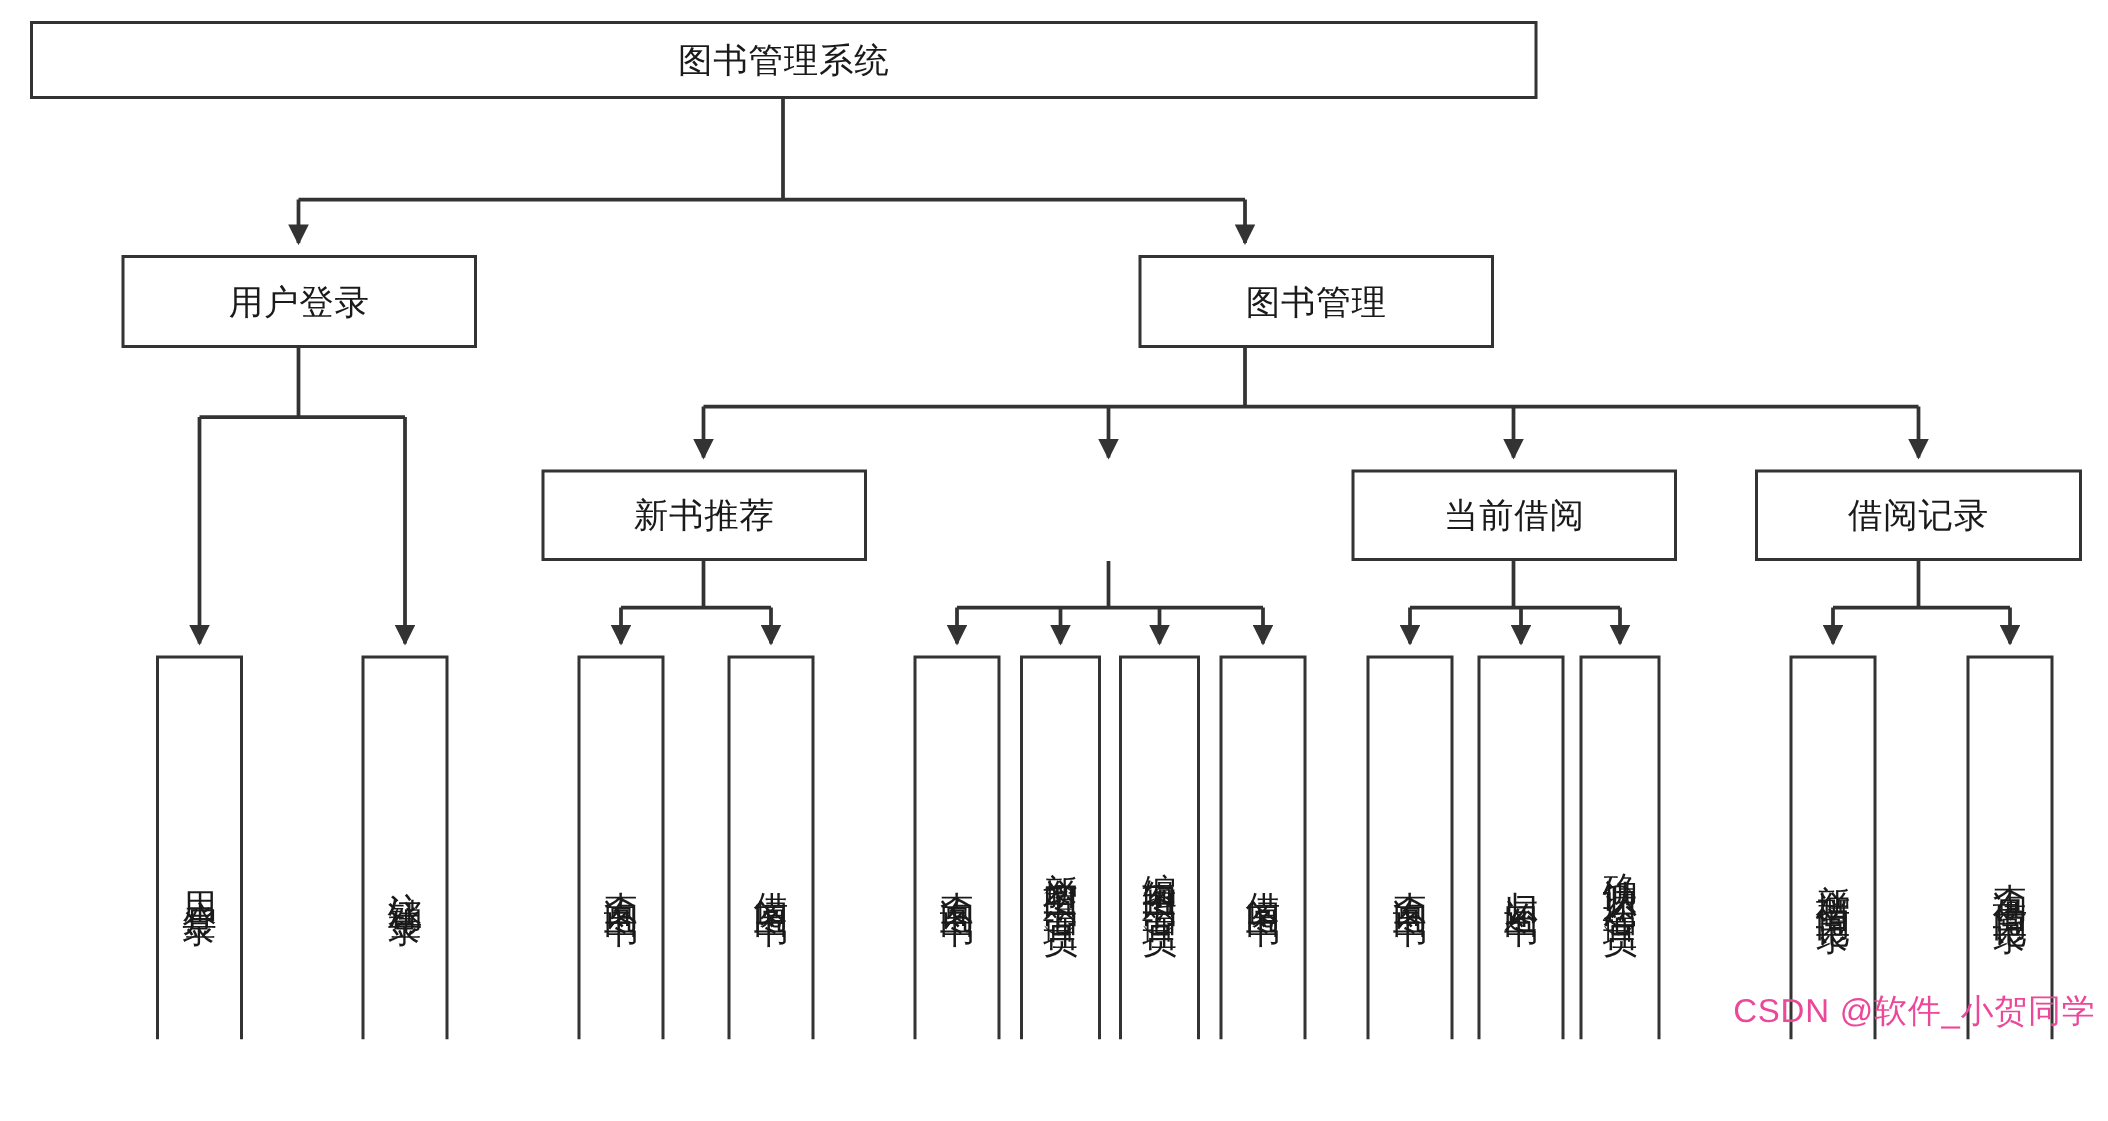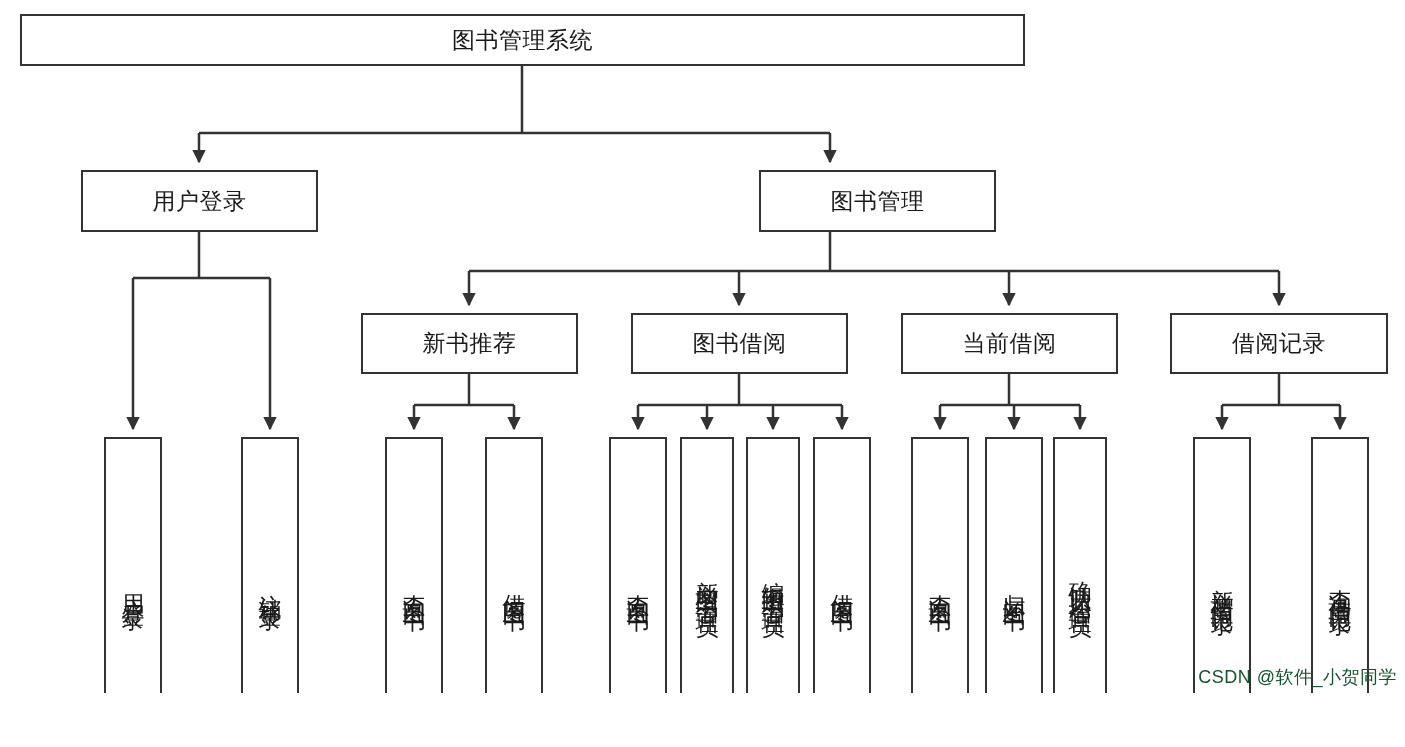--- a/index.html
+++ b/index.html
@@ -52,22 +52,22 @@
     white-space: nowrap;
     text-align: center;
   }
   .node .label {
     display: block;
   }
   #watermark {
     position: absolute;
     right: 8px;
     bottom: 4px;
-    font-size: 18px;
-    color: #14532d;
+    font-size: 22px;
+    color: #ec4899;
     z-index: 5;
     white-space: nowrap;
     letter-spacing: 0.5px;
   }
 </style>
 </head>
 <body>
 
 <div id="canvas">
 
@@ -128,23 +128,20 @@
   <div class="node horiz" style="left: 81px; top: 170px; width: 237px; height: 62px;">
     <span class="label">用户登录</span>
   </div>
   <div class="node horiz" style="left: 711px; top: 170px; width: 237px; height: 62px; margin-left: 48px;">
     <span class="label">图书管理</span>
   </div>
 
   <div class="node horiz" style="left: 361px; top: 313px; width: 217px; height: 61px; text-align: center;">
     <span class="label">新书推荐</span>
   </div>
-  <div class="node horiz" style="left: 631px; top: 313px; width: 217px; height: 61px;">
-    <span class="label">图书借阅</span>
-  </div>
   <div class="node horiz" style="left: 901px; top: 313px; width: 217px; height: 61px;">
     <span class="label">当前借阅</span>
   </div>
   <div class="node horiz" style="left: 1170px; top: 313px; width: 218px; height: 61px;">
     <span class="label">借阅记录</span>
   </div>
 
   <div class="node vert" style="left: 104px; top: 437px; width: 58px; height: 297px;">
     <span class="label">用户登录</span>
   </div>

